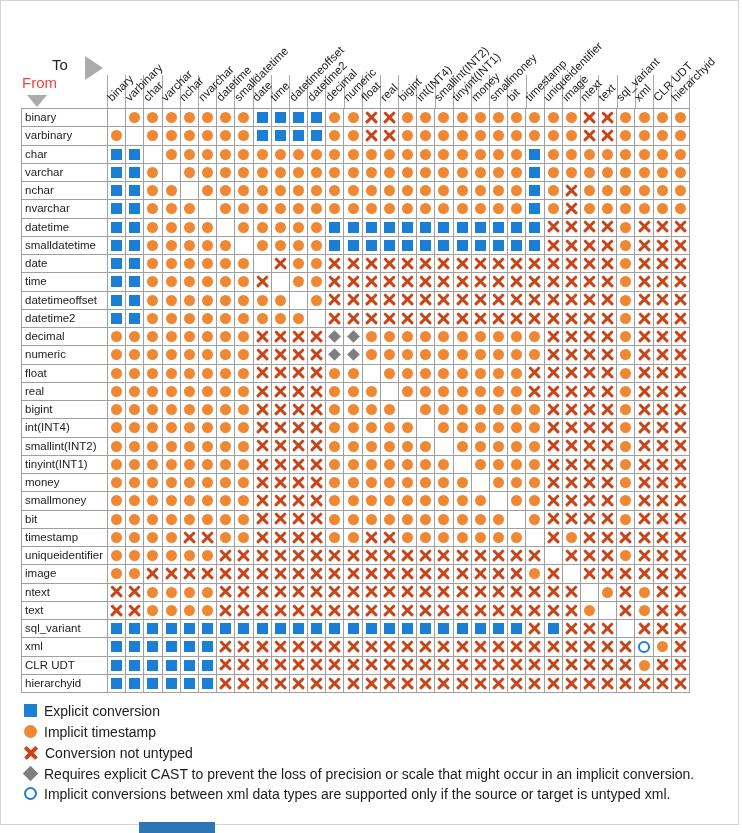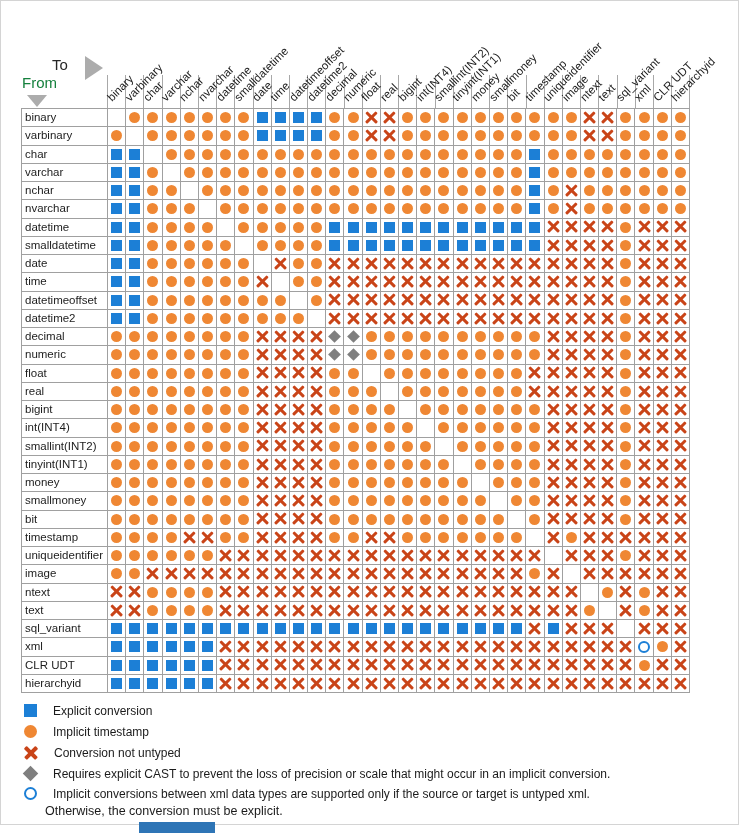--- a/index.html
+++ b/index.html
@@ -4,21 +4,21 @@
 <style>
   html,body{margin:0;padding:0;background:#fff;}
   .sheet{position:relative;width:742px;height:833px;background:#fff;overflow:hidden;
          font-family:"Liberation Sans",sans-serif;color:#1c1c1c;padding-left:44px;}
   .frame{position:absolute;left:0;top:0;width:739px;height:825px;border:1px solid #d4d4d4;box-sizing:border-box;}
 
   
   .to-label{position:absolute;left:52px;top:56px;font-size:15px;color:#262626;}
   .tri-right{position:absolute;left:85px;top:56px;width:0;height:0;
              border-top:12px solid transparent;border-bottom:12px solid transparent;border-left:18px solid #acacac;}
-  .from-label{position:absolute;left:22px;top:74px;font-size:15px;color:#15803d;}
+  .from-label{position:absolute;left:22px;top:74px;font-size:15px;color:#ef4444;}
   .tri-down{position:absolute;left:27px;top:95px;width:0;height:0;
             border-left:10px solid transparent;border-right:10px solid transparent;border-top:12px solid #acacac;}
 
   
   .col-header{position:absolute;top:91px;height:13px;line-height:13px;font-size:11.5px;color:#1c1c1c;
               white-space:nowrap;transform:rotate(-45deg);transform-origin:0 100%;}
   .header-tick{position:absolute;top:75px;height:33px;width:1px;background:#a8a8a8;}
 
   
   .grid{position:absolute;left:21px;top:108px;display:grid;
@@ -42,21 +42,21 @@
 
   
   .legend-item{position:absolute;left:24px;display:flex;align-items:flex-start;}
   .lg-icon{flex:0 0 auto;margin-top:1px;}
   .lg-icon .sym-E{width:13px;height:13px;}
   .lg-icon .sym-I{width:13px;height:13px;}
   .lg-icon .sym-D{width:11px;height:11px;margin:1px;}
   .lg-icon .sym-O{width:9px;height:9px;}
   .lg-icon .sym-X{width:14px;height:14px;}
   .lg-icon .sym-X::before,.lg-icon .sym-X::after{top:5.3px;width:16px;height:3.6px;}
-  .lg-text{margin-left:16px;font-size:12px;line-height:16px;color:#1b1b1b;text-align:right;}
+  .lg-text{margin-left:7px;font-size:14px;line-height:16px;color:#1b1b1b;text-align:right;}
   .lg-text2{position:absolute;left:45px;font-size:12.5px;line-height:16px;color:#1b1b1b;}
 
   .bottom-blue-bar{position:absolute;left:139px;top:822px;width:76px;height:11px;background:#2e75b6;}
 </style>
 </head>
 <body>
 
 <div class="sheet">
   <div class="frame"></div>
 
@@ -3211,16 +3211,15 @@
         <span class="sym sym-D"></span>
       </span>
     <span class="lg-text">Requires explicit CAST to prevent the loss of precision or scale that might occur in an implicit conversion.</span>
   </div>
   <div class="legend-item" style="top:786px">
     <span class="lg-icon">
         <span class="sym sym-O"></span>
       </span>
     <span class="lg-text">Implicit conversions between xml data types are supported only if the source or target is untyped xml.</span>
   </div>
-  <div class="lg-text2" style="top:803px">Otherwise, the conversion must be explicit.</div>
 
   <div class="bottom-blue-bar"></div>
 </div>
 
 </body></html>

